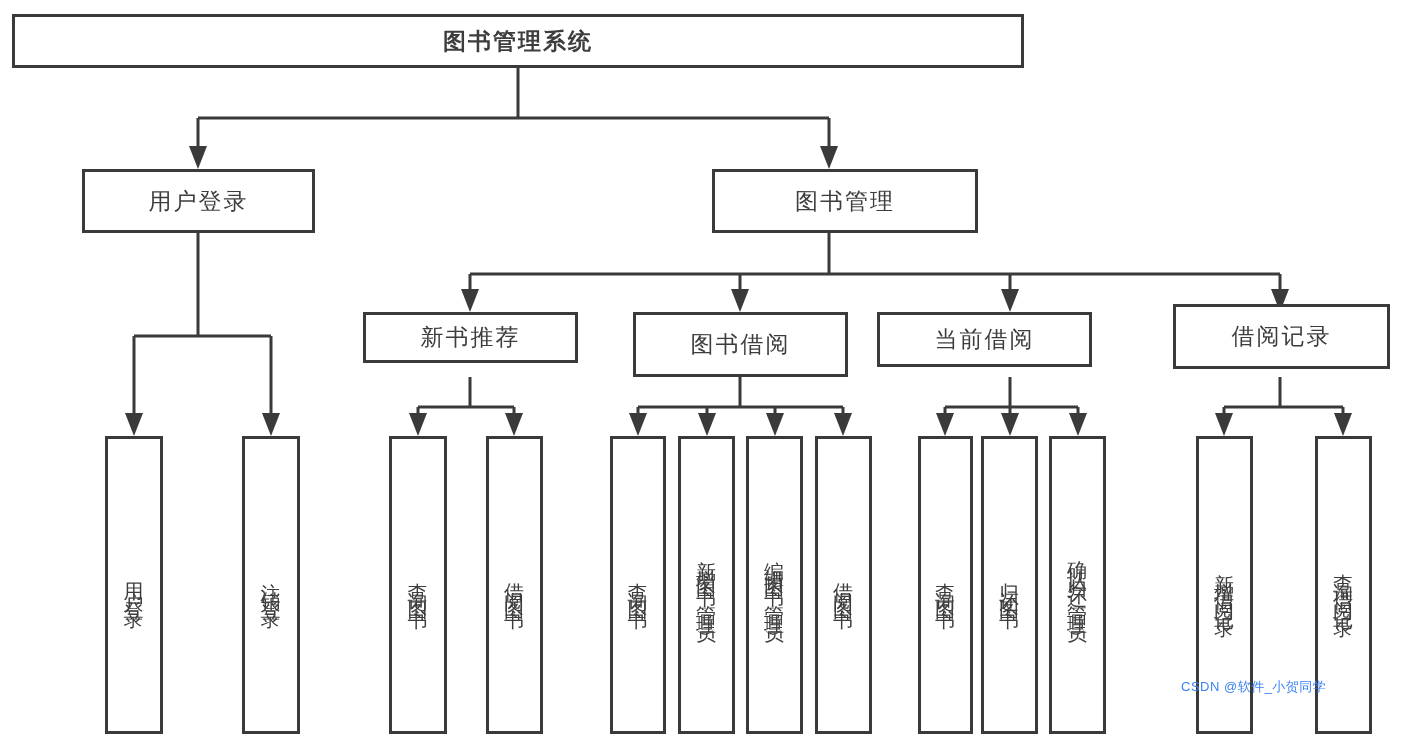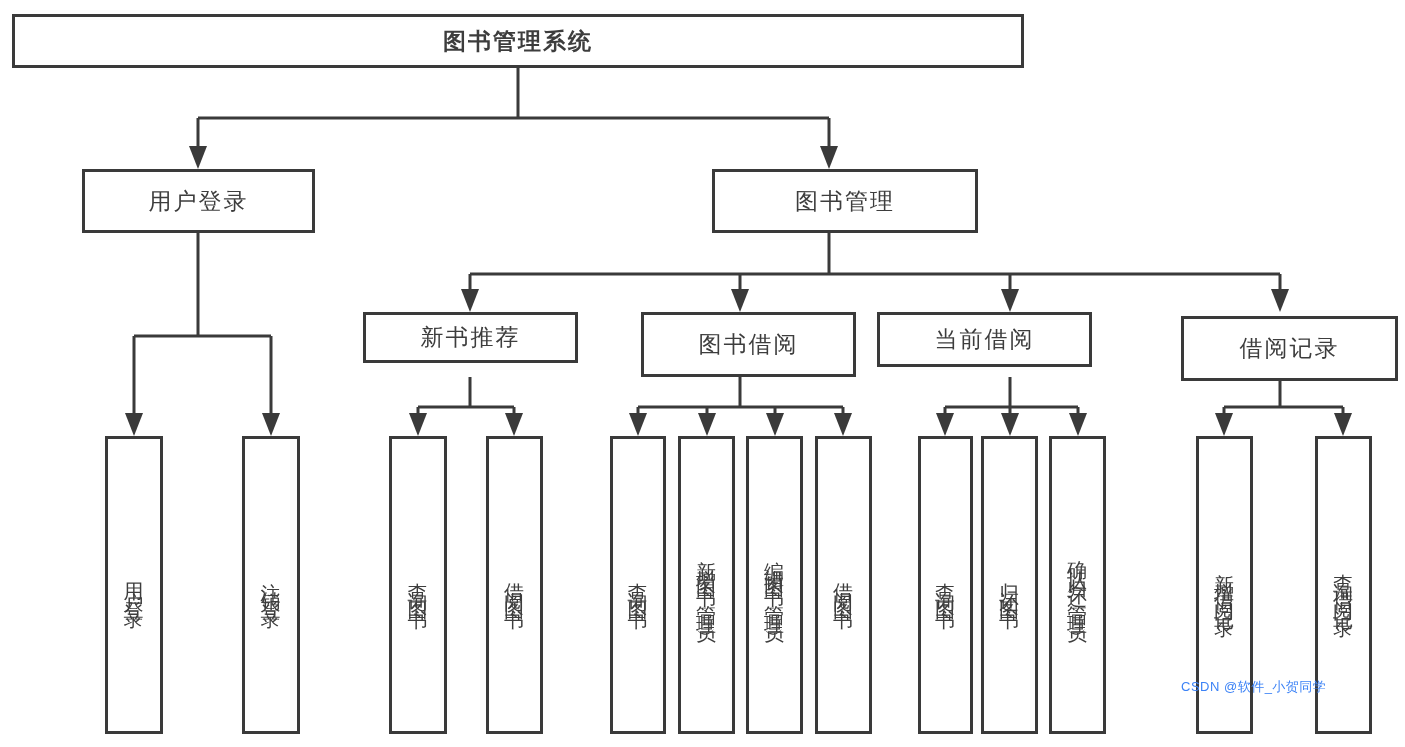--- a/index.html
+++ b/index.html
@@ -66,23 +66,23 @@
       <polygon points="1334,413 1352,413 1343,436"></polygon>
     </g>
   </svg>
 
   <div class="node hbox" style="left:12px;top:14px;width:1012px;height:54px;font-weight:bold;">图书管理系统</div>
 
   <div class="node hbox" style="left:82px;top:169px;width:233px;height:64px;">用户登录</div>
   <div class="node hbox" style="left:712px;top:169px;width:266px;height:64px;">图书管理</div>
 
   <div class="node hbox" style="left:363px;top:312px;width:215px;height:51px;">新书推荐</div>
-  <div class="node hbox" style="left:633px;top:312px;width:215px;height:65px;margin-left:8px;">图书借阅</div>
+  <div class="node hbox" style="left:633px;top:312px;width:215px;height:65px;">图书借阅</div>
   <div class="node hbox" style="left:877px;top:312px;width:215px;height:55px;">当前借阅</div>
-  <div class="node hbox" style="left:1173px;top:316px;width:217px;height:65px;margin-left:8px;">借阅记录</div>
+  <div class="node hbox" style="left:1173px;top:304px;width:217px;height:65px;">借阅记录</div>
 
   <div class="node vbox" style="left:105px;width:58px;">用户登录</div>
   <div class="node vbox" style="left:242px;width:58px;">注销登录</div>
 
   <div class="node vbox" style="left:389px;width:58px;">查询图书</div>
   <div class="node vbox" style="left:486px;width:57px;">借阅图书</div>
 
   <div class="node vbox" style="left:610px;width:56px;">查询图书</div>
   <div class="node vbox" style="left:678px;width:57px;">新增图书（管理员）</div>
   <div class="node vbox" style="left:746px;width:57px;">编辑图书（管理员）</div>

